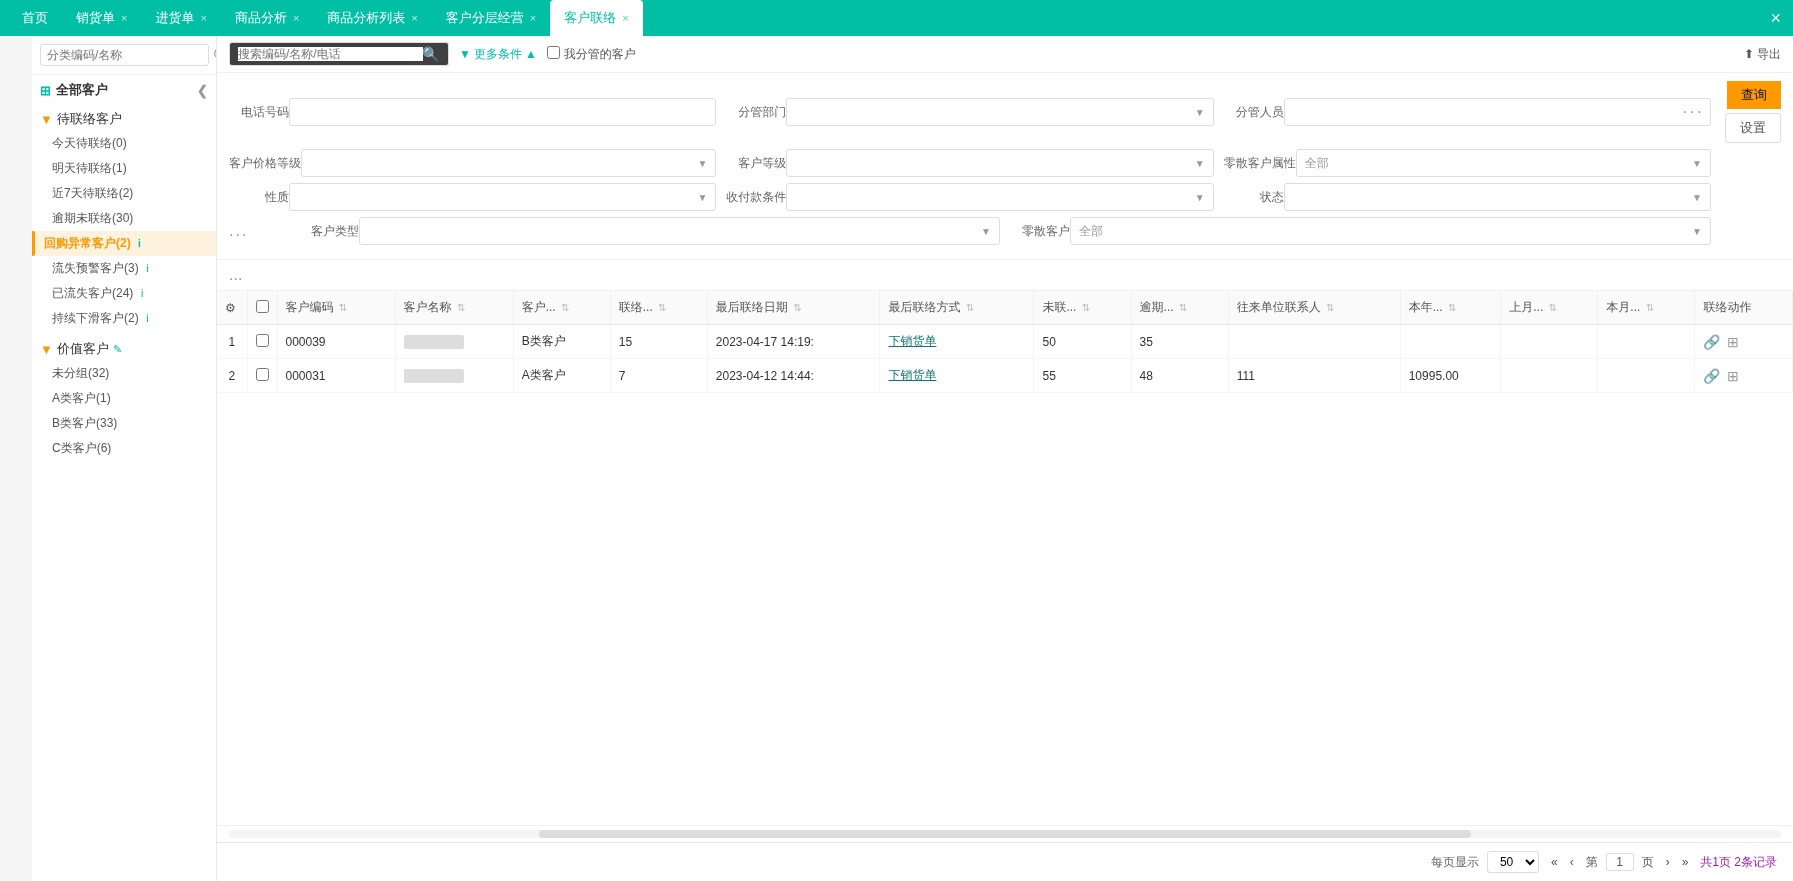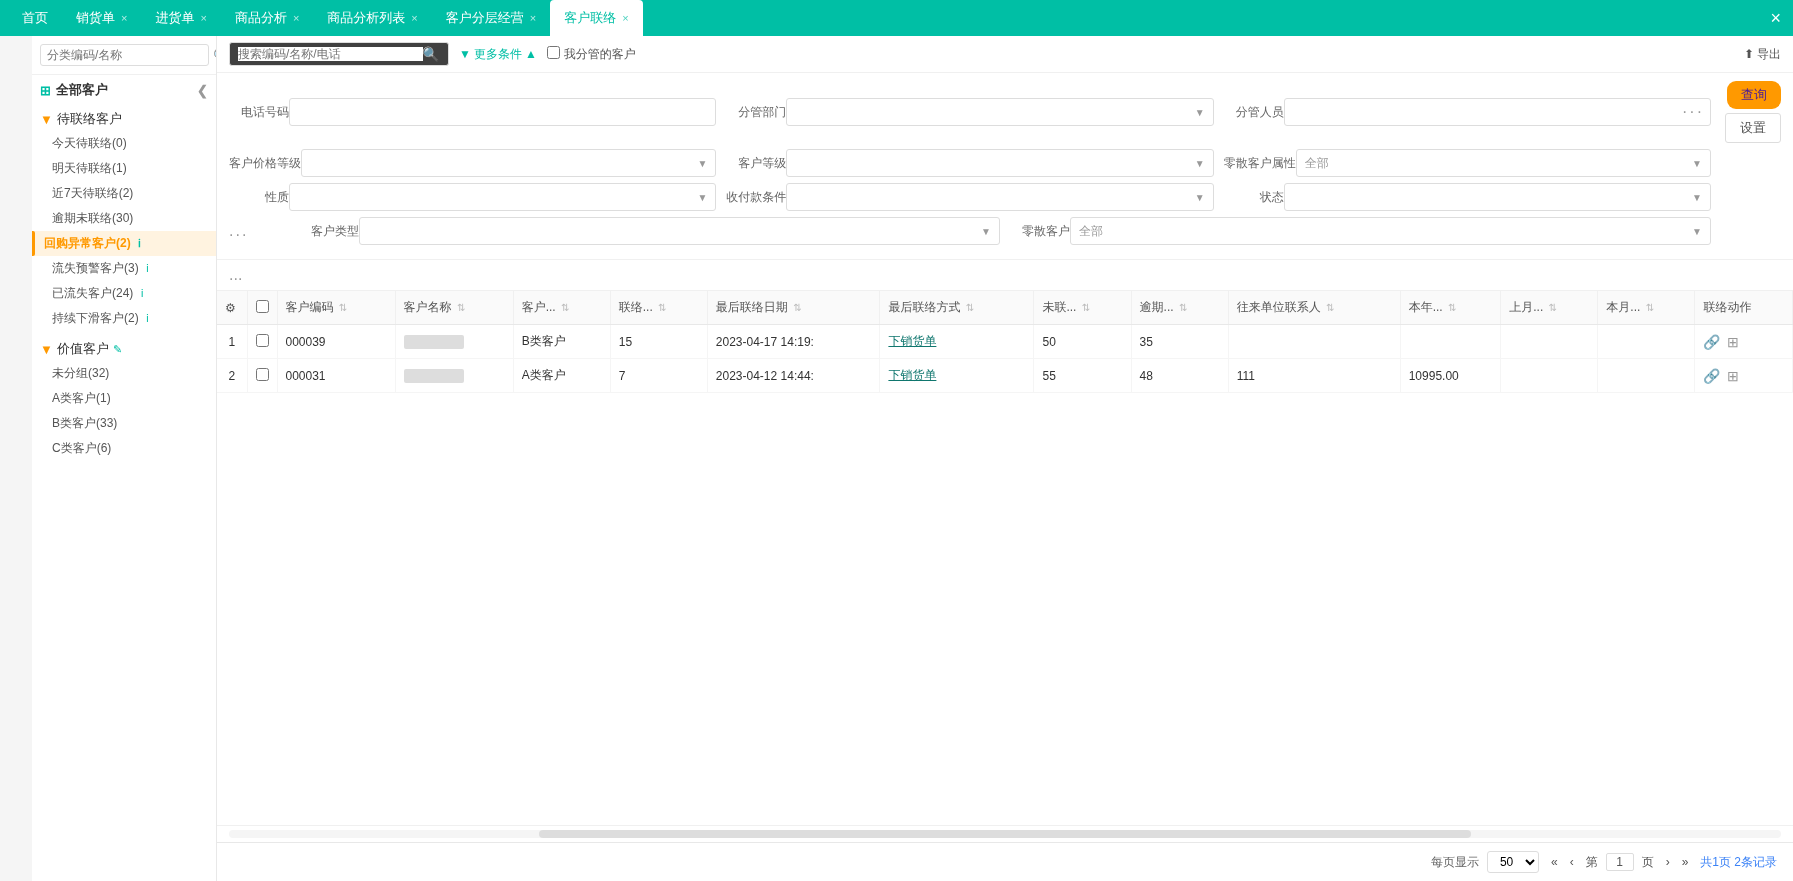--- a/index.html
+++ b/index.html
@@ -127,21 +127,21 @@
       cursor: pointer; justify-content: space-between;
     }
     .filter-cell .select-wrap span { font-size: 12px; color: #999; }
     .filter-cell .select-wrap .down-arrow { color: #999; font-size: 10px; }
     .filter-cell .dots { color: #999; cursor: pointer; font-size: 16px; letter-spacing: 2px; }
 
     .action-btns {
       display: flex; flex-direction: column; gap: 4px; min-width: 60px; align-items: flex-end;
     }
     .btn-query {
-      background: #f90; color: #4c1d95; border: none; border-radius: 9px;
+      background: #f90; color: #0f172a; border: none; border-radius: 0;
       padding: 5px 14px; font-size: 13px; cursor: pointer; white-space: nowrap;
     }
     .btn-settings {
       background: #fff; color: #555; border: 1px solid #ddd; border-radius: 3px;
       padding: 5px 14px; font-size: 13px; cursor: pointer; white-space: nowrap;
     }
 
     
     .tooltip-bar {
       background: #fff; padding: 6px 12px; border-bottom: 1px solid #f0f0f0;
@@ -190,21 +190,21 @@
       font-size: 12px; background: #fff; cursor: pointer;
     }
     .pagination-bar .page-nav { display: flex; align-items: center; gap: 4px; }
     .pagination-bar .page-nav span {
       color: #555; font-size: 12px; cursor: pointer; padding: 2px 4px;
     }
     .pagination-bar .page-nav .current-page {
       border: 1px solid #ddd; border-radius: 2px; padding: 1px 8px;
       min-width: 28px; text-align: center; font-size: 12px; background: #fff;
     }
-    .pagination-bar .total-info { color: #3b82f6; font-size: 12px; }
+    .pagination-bar .total-info { color: #a21caf; font-size: 12px; }
 
     
     .bottom-scrollbar-area {
       background: #fff; border-top: 1px solid #f0f0f0; padding: 4px 0; flex-shrink: 0;
     }
     .bottom-scroll-track {
       height: 8px; background: #f5f5f5; border-radius: 4px; margin: 0 12px;
     }
     .bottom-scroll-thumb {
       height: 8px; width: 60%; background: #ddd; border-radius: 4px; margin: 0 auto;

